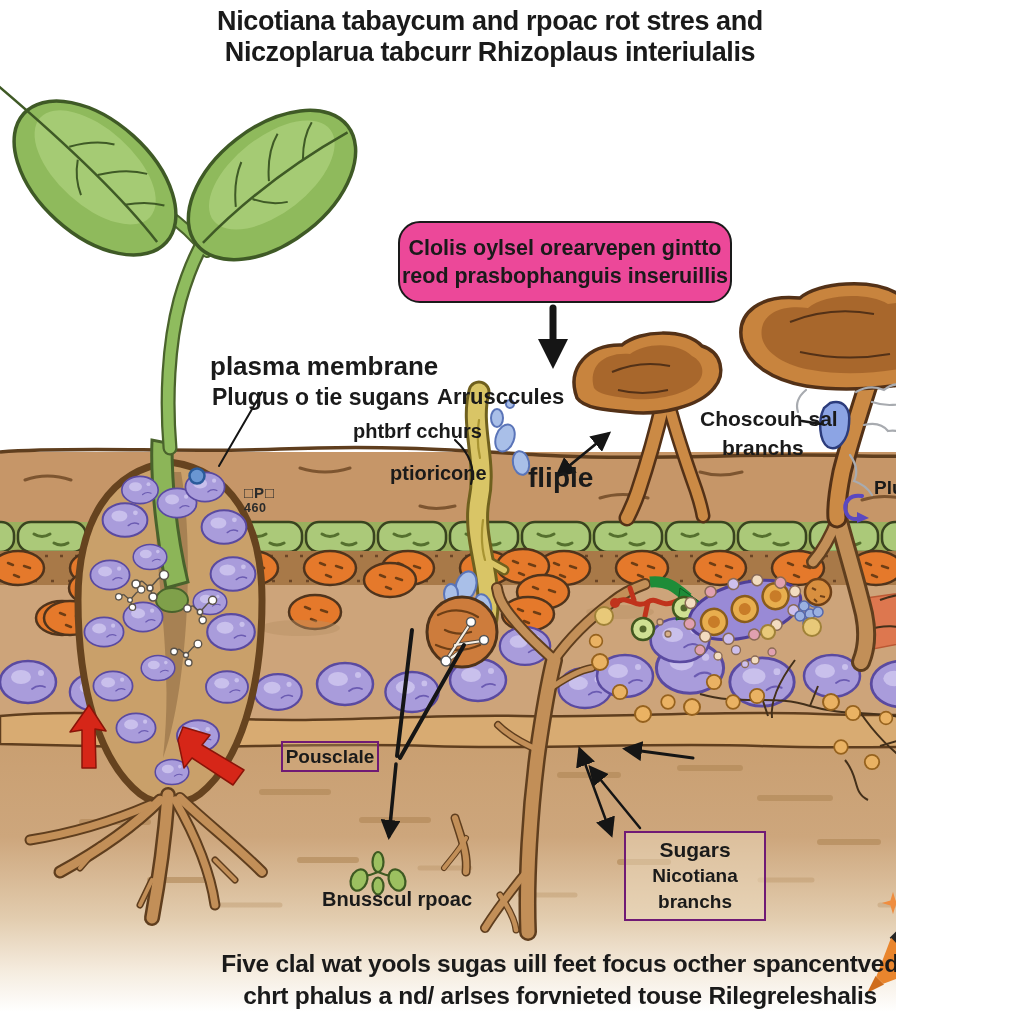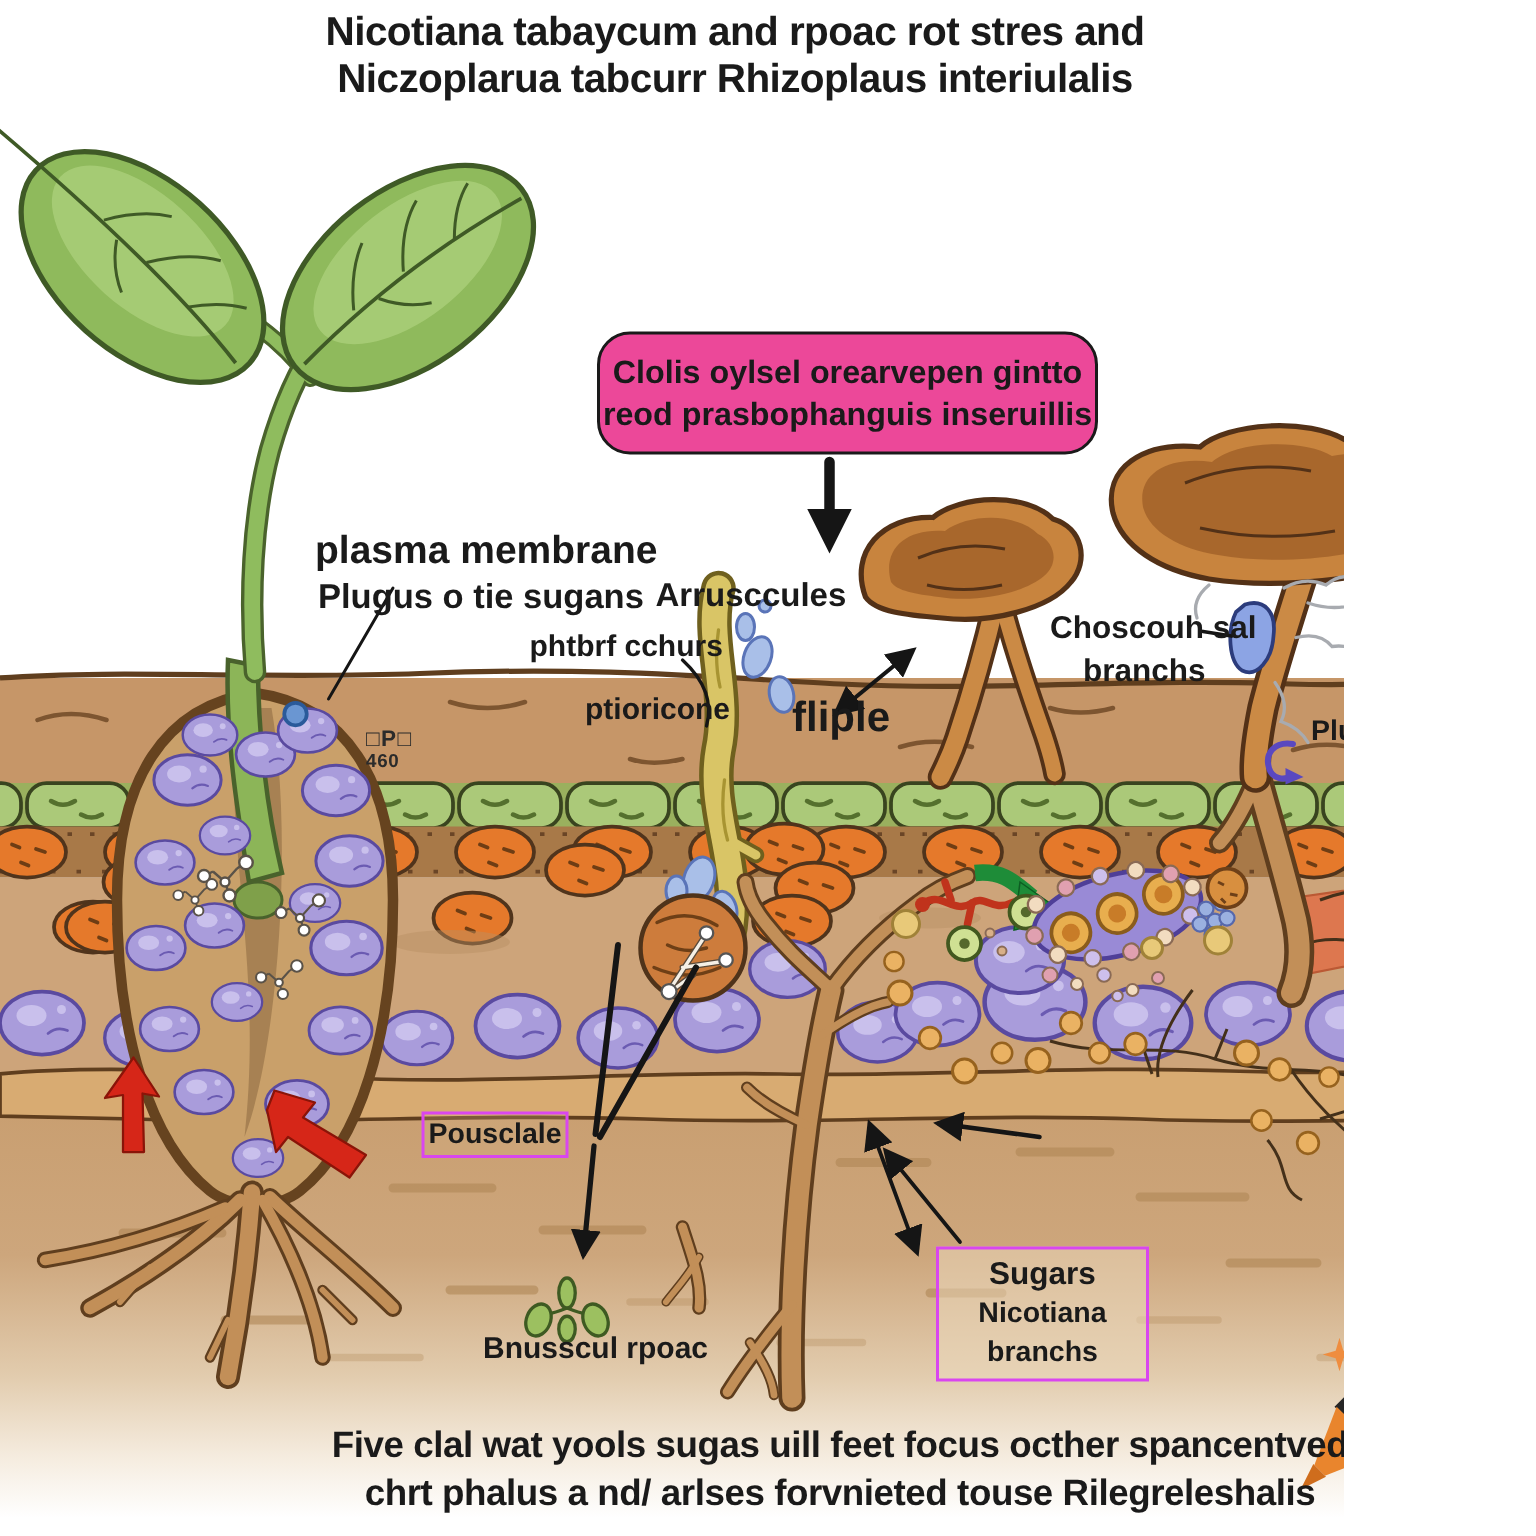--- a/index.html
+++ b/index.html
@@ -9,21 +9,21 @@
   .lbl{position:absolute;white-space:nowrap;line-height:1.15;}
   .b700{font-weight:700;}
   .b600{font-weight:600;}
   .title-wrap{position:absolute;left:0;top:6px;width:1024px;text-align:center;
               transform:translateX(-22px);font-weight:700;font-size:27px;line-height:31px;letter-spacing:-0.4px;}
   .caption-wrap{position:absolute;left:0;top:948px;width:1024px;text-align:center;
               font-weight:700;font-size:24.5px;line-height:32px;letter-spacing:-0.3px;padding-left:48px;}
   .callout{position:absolute;left:398px;top:221px;width:330px;height:78px;background:#ec4899;
            border:2.5px solid #1a1a1a;border-radius:22px;display:flex;flex-direction:column;
            justify-content:center;align-items:center;font-weight:700;font-size:21.5px;line-height:28px;}
-  .soilbox{position:absolute;border:2px solid #d946ef;display:flex;flex-direction:column;
+  .soilbox{position:absolute;border:2px solid #701a75;display:flex;flex-direction:column;
            justify-content:center;align-items:center;}
   #box-pousclale{left:281px;top:741px;width:94px;height:27px;background:rgba(214,180,136,0.25);
            font-weight:700;font-size:19px;}
   #box-sugars{left:624px;top:831px;width:138px;height:86px;background:rgba(236,218,190,0.5);
            font-size:19px;line-height:26px;}
   #box-sugars .l1{font-weight:700;font-size:21px;}
   #box-sugars .l2,#box-sugars .l3{font-weight:600;}
   .small-note{position:absolute;left:244px;top:486px;font-size:15px;letter-spacing:1px;color:#2b2b2b;font-weight:600;line-height:14px;}
   .small-note .num{font-size:12.5px;letter-spacing:0.5px;margin-left:0;}
 </style>

